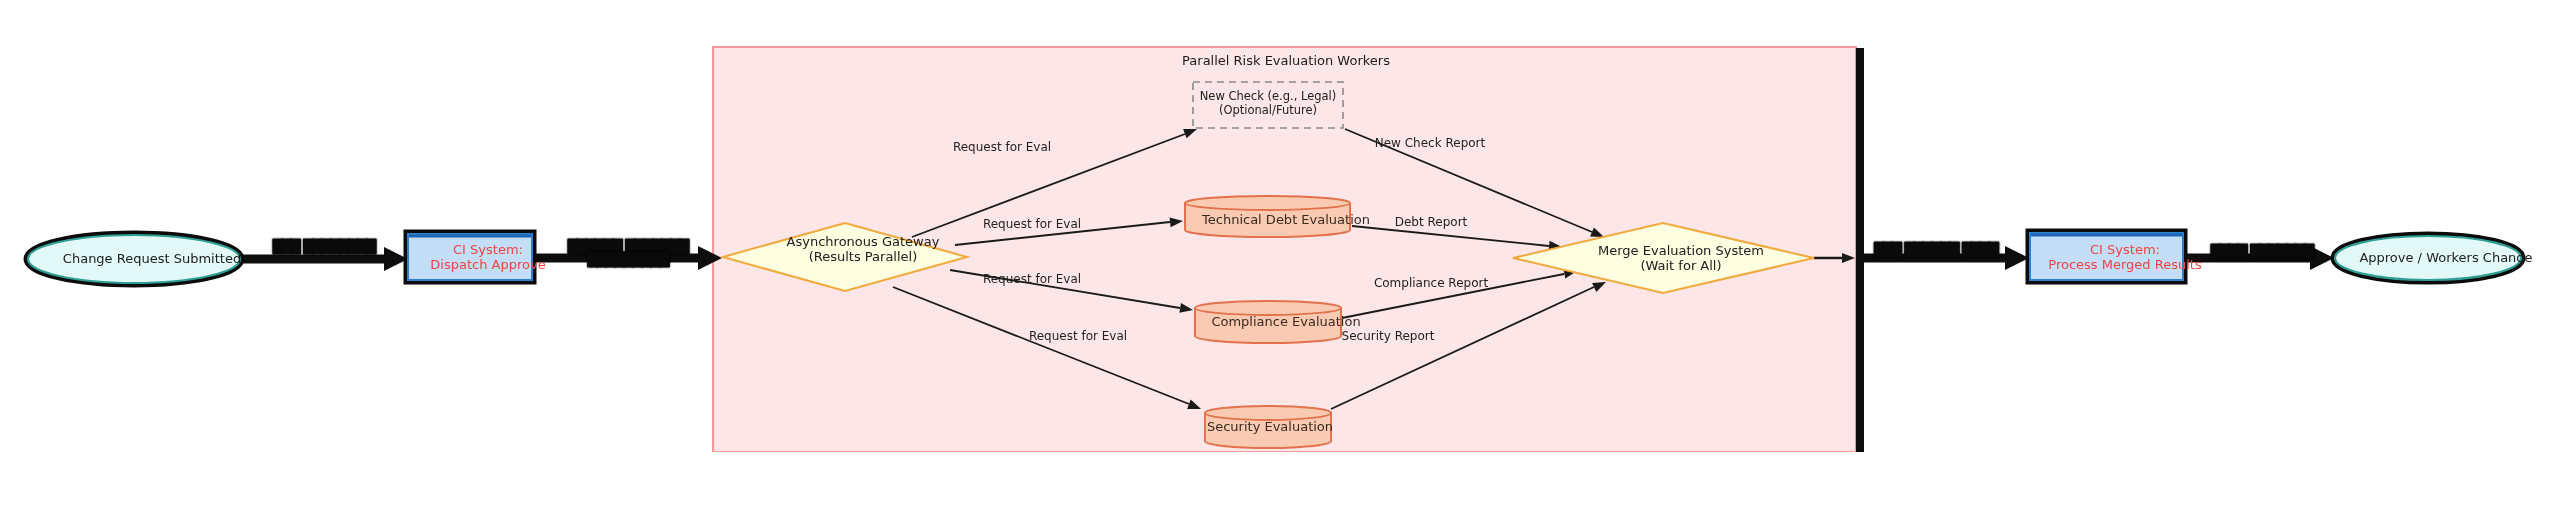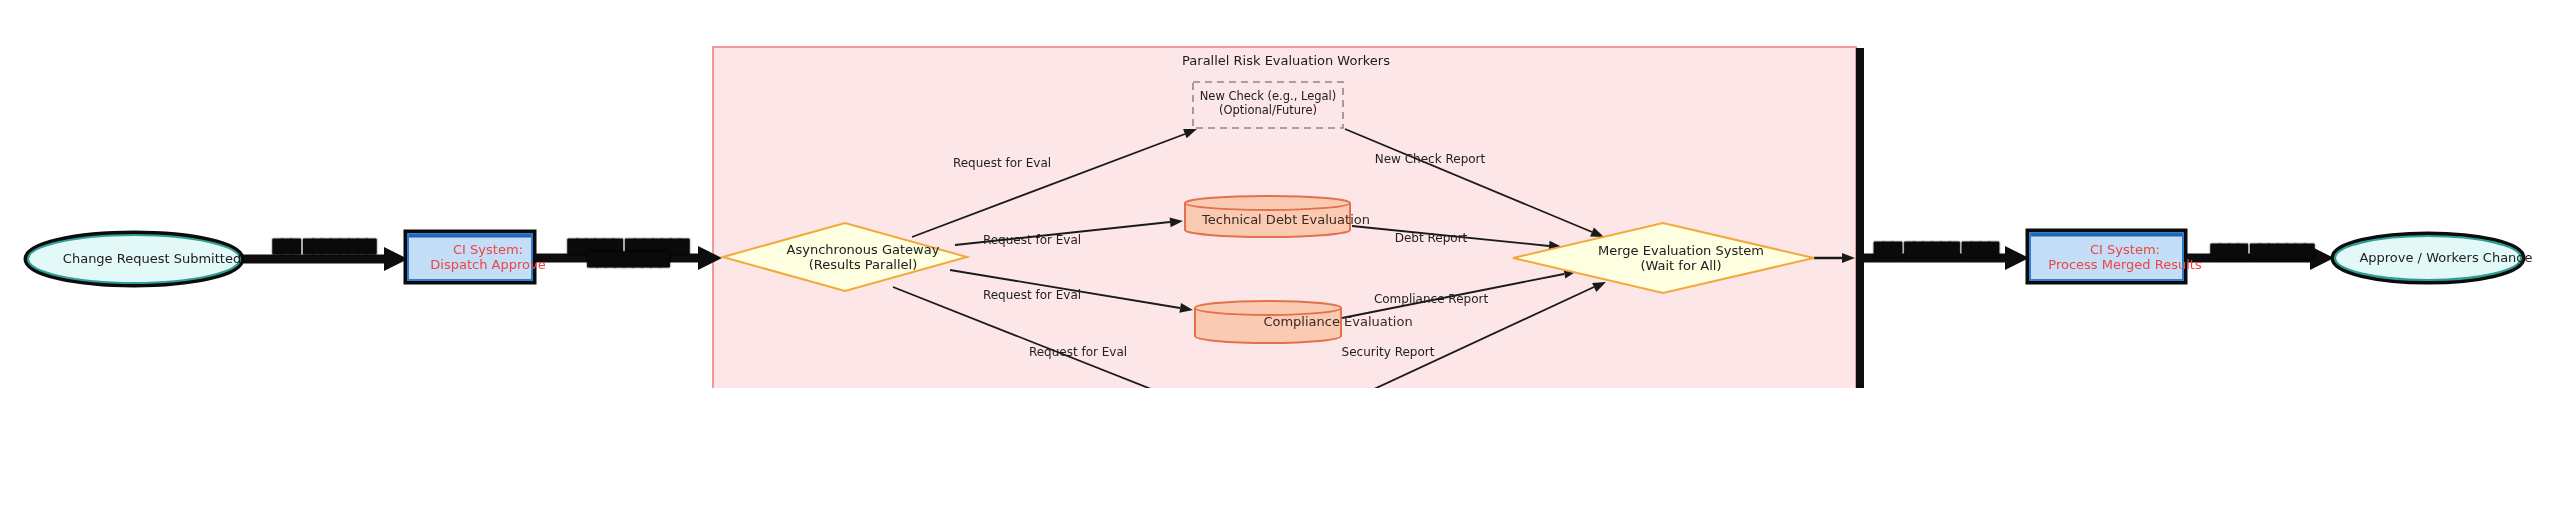--- a/index.html
+++ b/index.html
@@ -1,27 +1,27 @@
 <!DOCTYPE html>
 <html><head>
 <meta charset="utf-8">
 <style>
   html,body{margin:0;padding:0;background:#ffffff;}
   .canvas{
-    position:relative;width:2560px;height:388px;overflow:hidden;
+    position:relative;width:2560px;height:452px;overflow:hidden;
     font-family:"DejaVu Sans","Liberation Sans",sans-serif;
     background:#ffffff;
   }
   svg{position:absolute;left:0;top:0;}
   .lbl{
     position:absolute;transform:translate(-50%,-50%);
     text-align:center;color:#202020;line-height:1.18;white-space:nowrap;
   }
   .node-lbl{font-size:13px;padding-left:36px;}
-  .edge-lbl{font-size:12px;color:#1f1f1f;margin-top:16px;}
+  .edge-lbl{font-size:12px;color:#1f1f1f;}
   .cluster-title{font-size:13px;color:#1c1c1c;}
   .small-lbl{font-size:11.5px;}
   .blue-lbl{color:#ef4444;}
   .cyl-lbl{color:#3a2a20;}
   .illegible{
     font-size:13px;font-weight:bold;color:#0a0a0a;
     text-shadow:0 0 2px #000,0 0 1px #000;letter-spacing:-1px;
   }
 </style>
 </head>
@@ -124,33 +124,33 @@
 
   <div class="lbl cluster-title" style="left:1286px;top:61px;">Parallel Risk Evaluation Workers</div>
 
   <div class="lbl node-lbl" style="left:134px;top:259px;">Change Request Submitted</div>
 
   <div class="lbl node-lbl blue-lbl" style="left:470px;top:257px;">
     <div>CI System:</div>
     <div>Dispatch Approve</div>
   </div>
 
-  <div class="lbl node-lbl" style="left:845px;top:257px;">
+  <div class="lbl node-lbl" style="left:845px;top:249px;">
     <div>Asynchronous Gateway</div>
     <div>(Results Parallel)</div>
   </div>
 
   <div class="lbl small-lbl" style="left:1268px;top:104px;">
     <div>New Check (e.g., Legal)</div>
     <div>(Optional/Future)</div>
   </div>
 
   <div class="lbl node-lbl cyl-lbl" style="left:1268px;top:220px;">Technical Debt Evaluation</div>
 
-  <div class="lbl node-lbl cyl-lbl" style="left:1320px;top:322px;">Compliance Evaluation</div>
+  <div class="lbl node-lbl cyl-lbl" style="left:1268px;top:322px;">Compliance Evaluation</div>
 
   <div class="lbl node-lbl cyl-lbl" style="left:1252px;top:427px;">Security Evaluation</div>
 
   <div class="lbl node-lbl" style="left:1663px;top:258px;">
     <div>Merge Evaluation System</div>
     <div>(Wait for All)</div>
   </div>
 
   <div class="lbl node-lbl blue-lbl" style="left:2107px;top:257px;">
     <div>CI System:</div>

